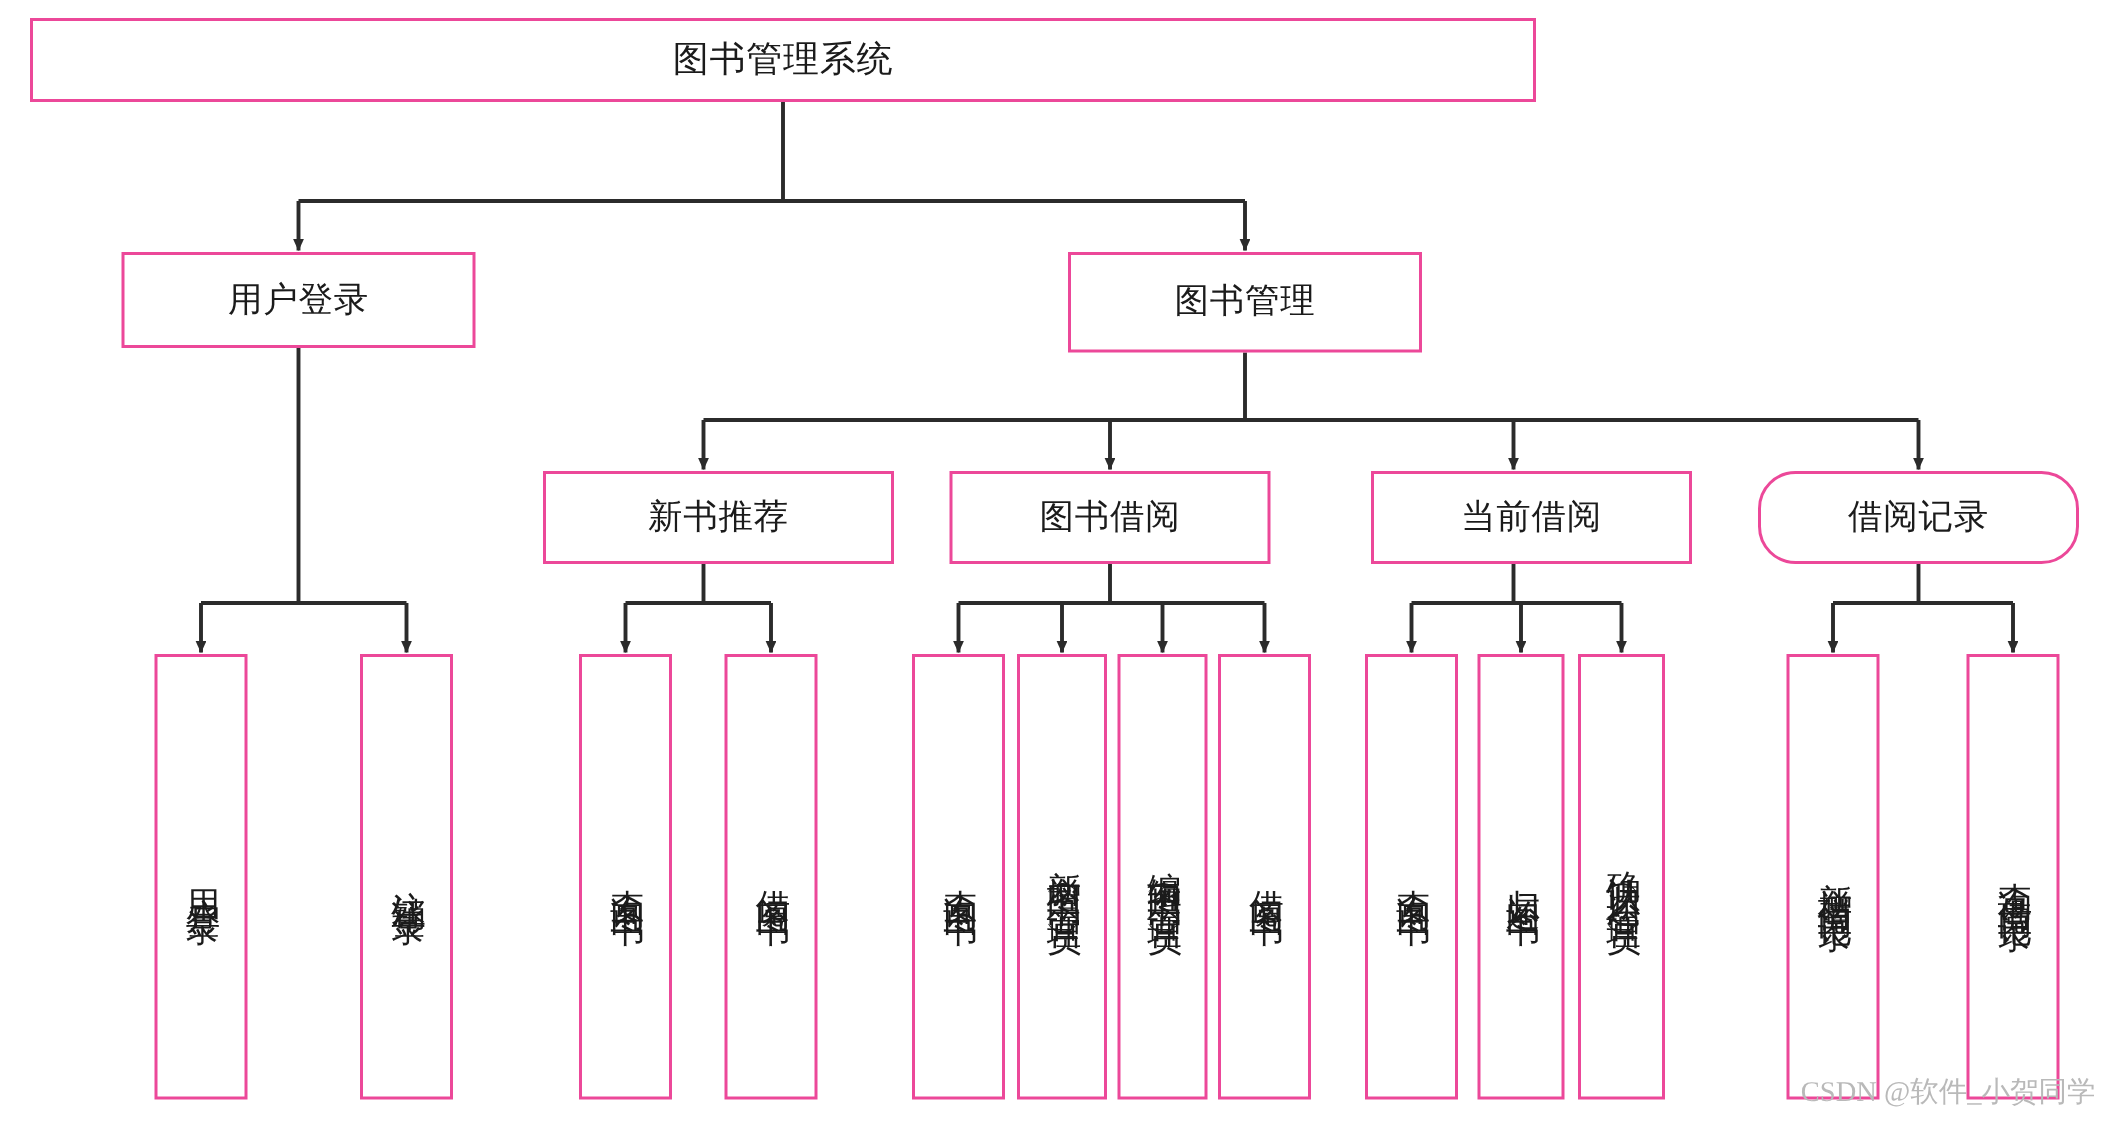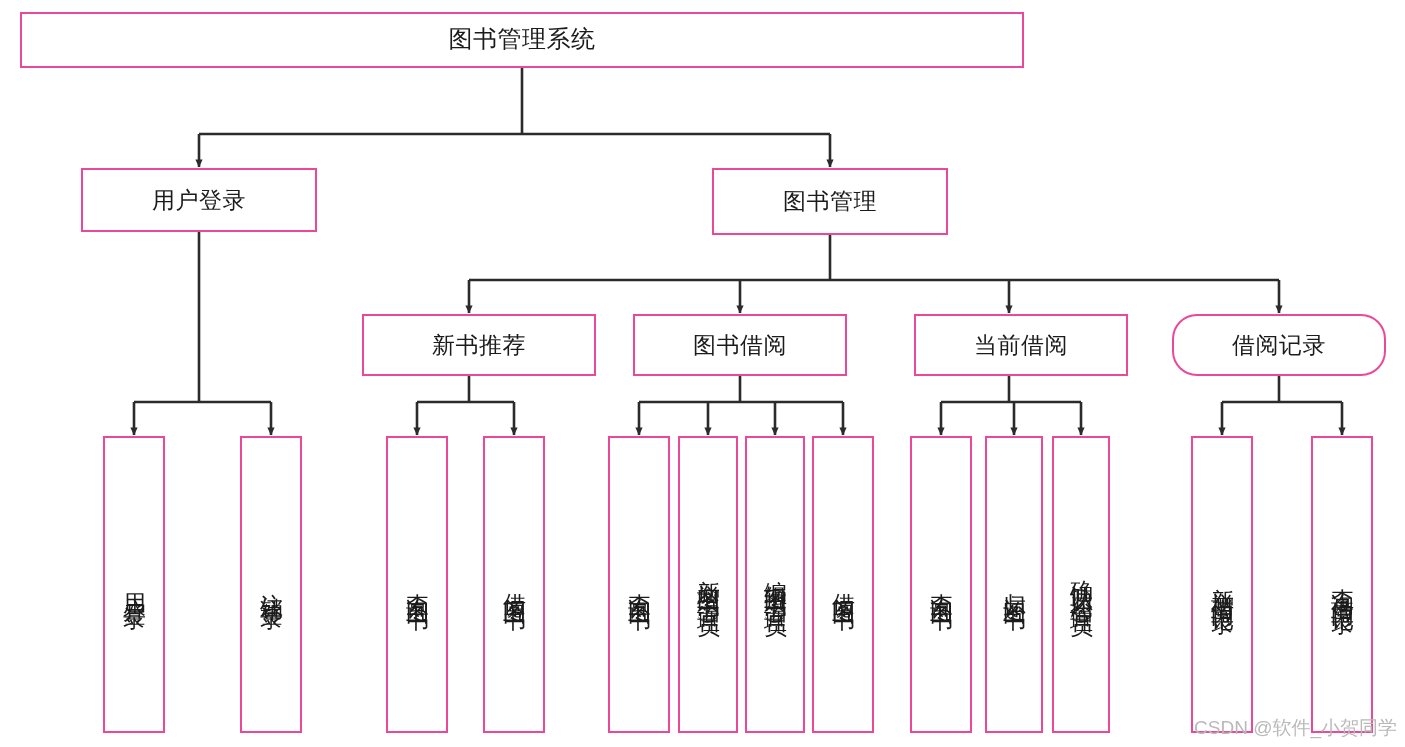--- a/index.html
+++ b/index.html
@@ -56,21 +56,21 @@
     letter-spacing: 5px;
     white-space: nowrap;
   }
   #watermark {
     position: absolute;
     right: 8px;
     bottom: 6px;
     font-size: 19px;
     color: #b9b9b9;
     white-space: nowrap;
-    font-family: Liberation Sans, sans-serif;
+    font-family: Liberation Serif, serif;
   }
 </style>
 </head>
 <body>
 
 <div id="canvas">
 
   <svg id="edges" viewBox="0 0 1405 747" xmlns="http://www.w3.org/2000/svg">
     <defs>
       <marker id="arrowhead" markerWidth="9" markerHeight="9" refX="7.6" refY="3.6" orient="auto" markerUnits="userSpaceOnUse">

